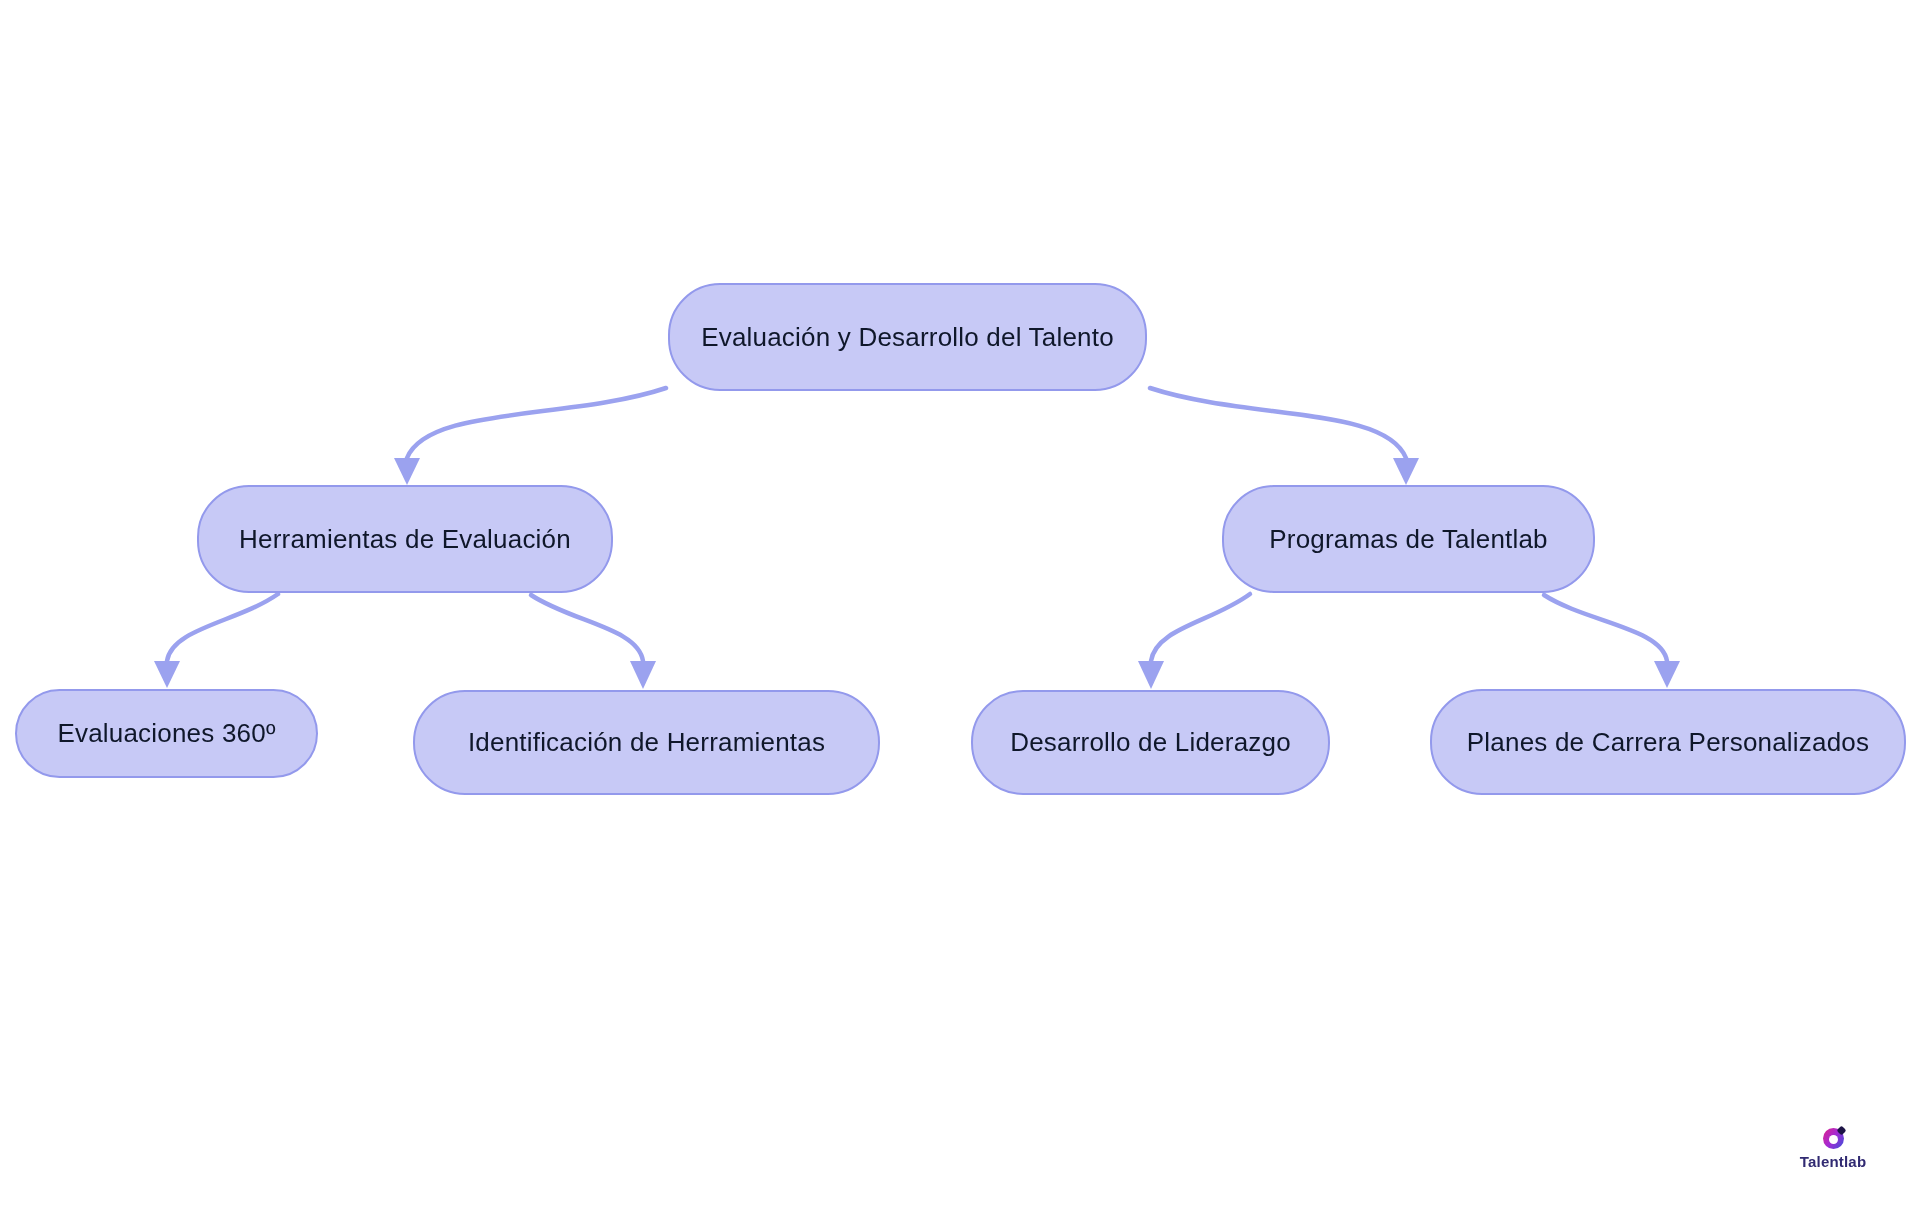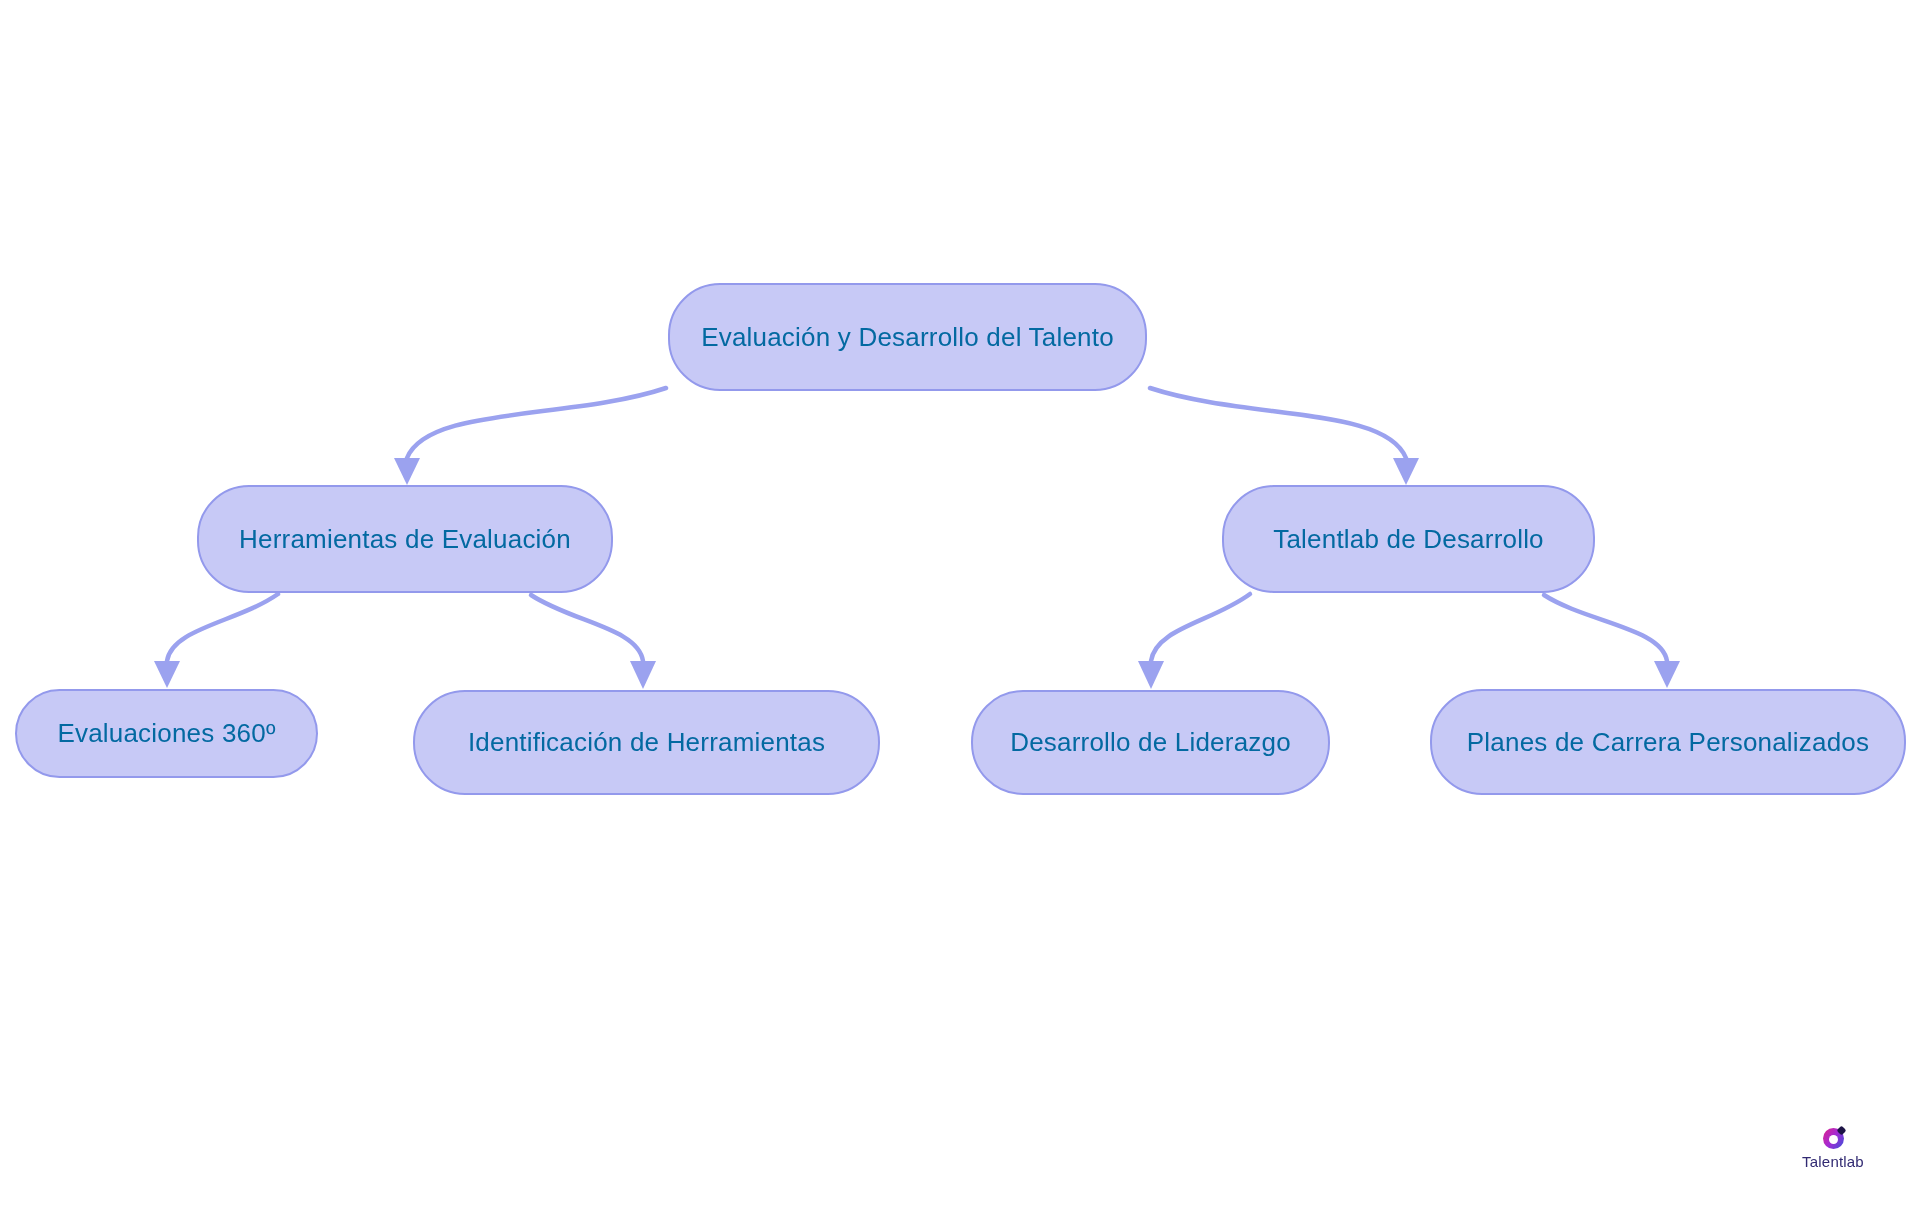--- a/index.html
+++ b/index.html
@@ -23,21 +23,21 @@
   }
   .node {
     position: absolute;
     display: flex;
     align-items: center;
     justify-content: center;
     background: #c7c9f6;
     border: 2px solid #9399ec;
     border-radius: 52px;
     box-sizing: border-box;
-    color: #0369a1;
+    color: #0f172a;
     font-size: 26px;
     letter-spacing: 0.2px;
     white-space: nowrap;
     text-align: center;
   }
   .node-root           { left: 668px;  top: 283px; width: 479px; height: 108px; }
   .node-herramientas   { left: 197px;  top: 485px; width: 416px; height: 108px; }
   .node-programas      { left: 1222px; top: 485px; width: 373px; height: 108px; }
   .node-evaluaciones   { left: 15px;   top: 689px; width: 303px; height: 89px; }
   .node-identificacion { left: 413px;  top: 690px; width: 467px; height: 105px; }
@@ -86,21 +86,21 @@
     top: -1px;
     width: 7px;
     height: 7px;
     background: #1d1446;
     border-radius: 2px;
     transform: rotate(45deg);
   }
   .brand-name {
     margin-top: 4px;
     font-size: 15px;
-    font-weight: normal;
+    font-weight: bold;
     color: #312a72;
     letter-spacing: 0.2px;
   }
 </style>
 </head>
 <body>
 
 <div id="canvas">
 
   <svg id="edges" viewBox="0 0 1920 1215" xmlns="http://www.w3.org/2000/svg">
@@ -125,21 +125,21 @@
 
   <div class="node node-root">
     <span>Evaluación y Desarrollo del Talento</span>
   </div>
 
   <div class="node node-herramientas">
     <span>Herramientas de Evaluación</span>
   </div>
 
   <div class="node node-programas">
-    <span>Talentlab de Desarrollo</span>
+    <span>Programas de Talentlab</span>
   </div>
 
   <div class="node node-evaluaciones">
     <span>Evaluaciones 360º</span>
   </div>
 
   <div class="node node-identificacion">
     <span>Identificación de Herramientas</span>
   </div>
 

